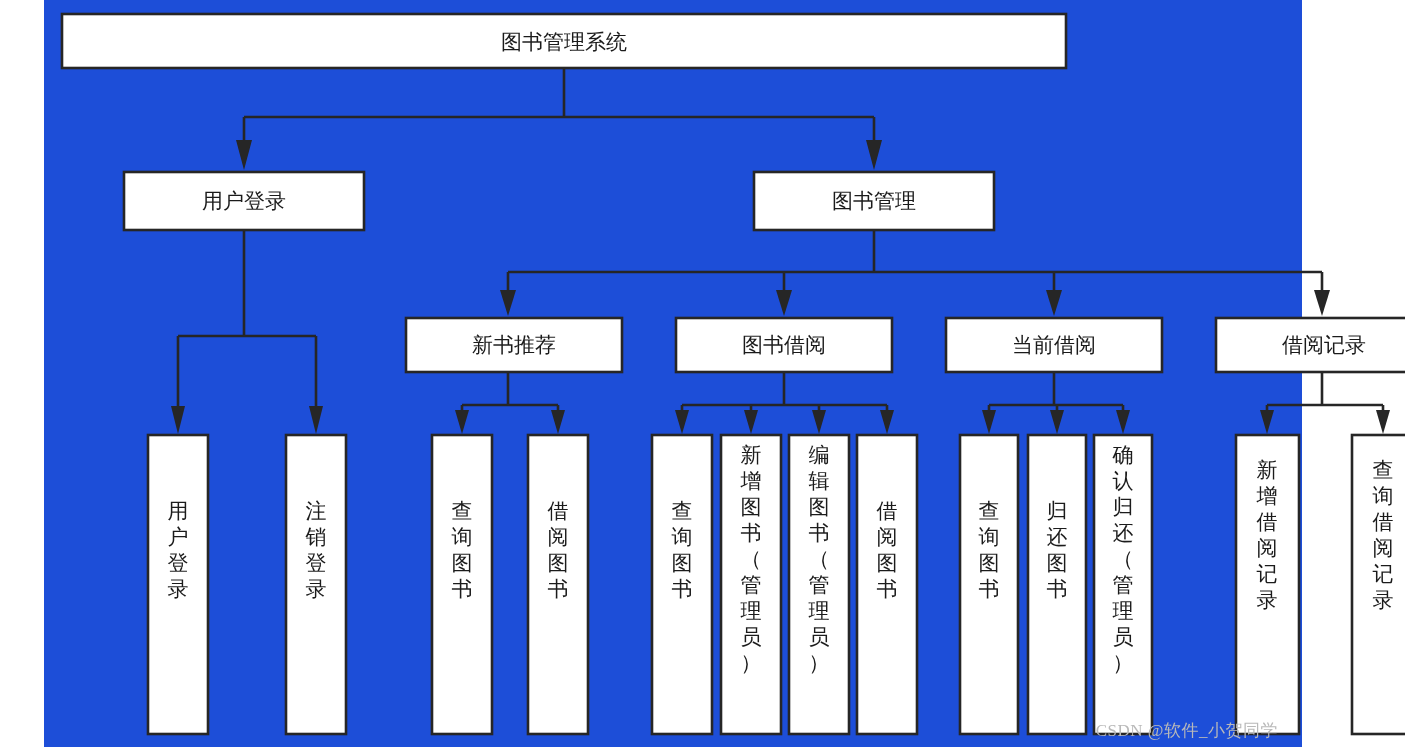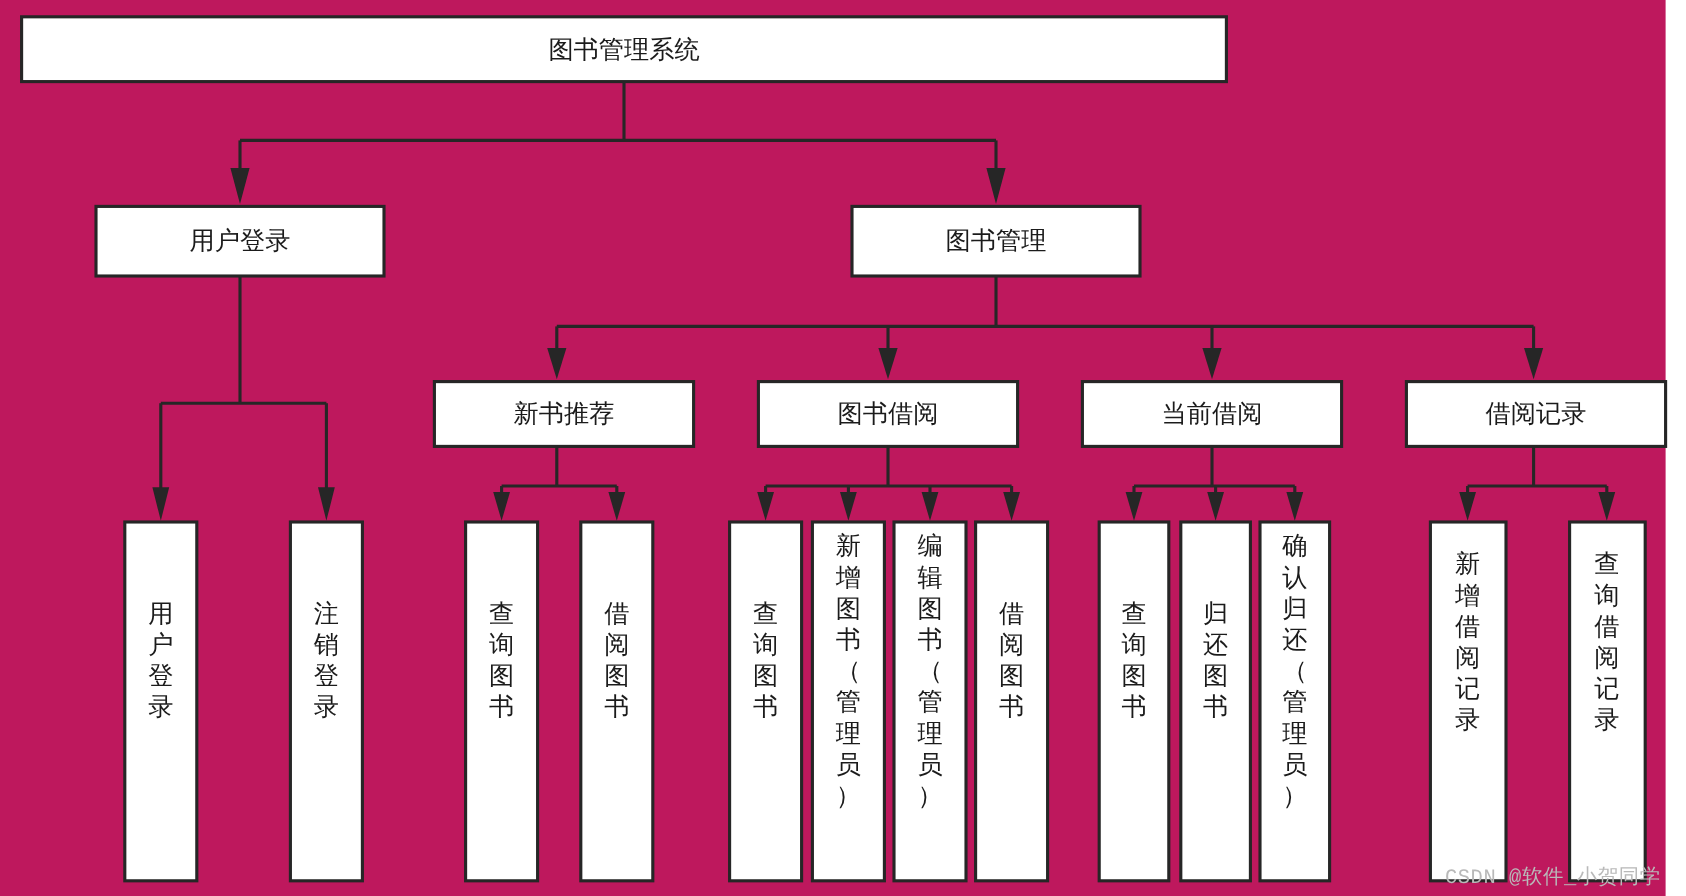--- a/index.html
+++ b/index.html
@@ -8,23 +8,24 @@
     background: #ffffff;
   }
   body {
     width: 1405px;
     height: 747px;
     font-family: "DejaVu Sans", "Liberation Sans", sans-serif;
     overflow: hidden;
   }
   #diagram-root {
     position: relative;
-    width: 1388px;
+    width: 1258px;
     height: 747px;
-    background: #be185d;
+    background: #1d4ed8;
+    margin-left: 44px;
   }
   svg#diagram-svg {
     position: absolute;
     left: 0;
     top: 0;
     width: 1405px;
     height: 747px;
   }
   .node-box {
     fill: #ffffff;
@@ -48,23 +49,23 @@
     dominant-baseline: middle;
   }
   .node-label-v {
     font-family: "DejaVu Sans", "Liberation Sans", sans-serif;
     font-size: 21px;
     fill: #1b1b1b;
     text-anchor: middle;
   }
   .watermark {
     position: absolute;
-    right: 4px;
+    right: 24px;
     bottom: 5px;
-    font-family: Liberation Mono, monospace;
+    font-family: Liberation Serif, serif;
     font-size: 17px;
     color: #b9b9b9;
     letter-spacing: 0.5px;
     white-space: nowrap;
     pointer-events: none;
   }
 </style>
 </head>
 <body>
 

